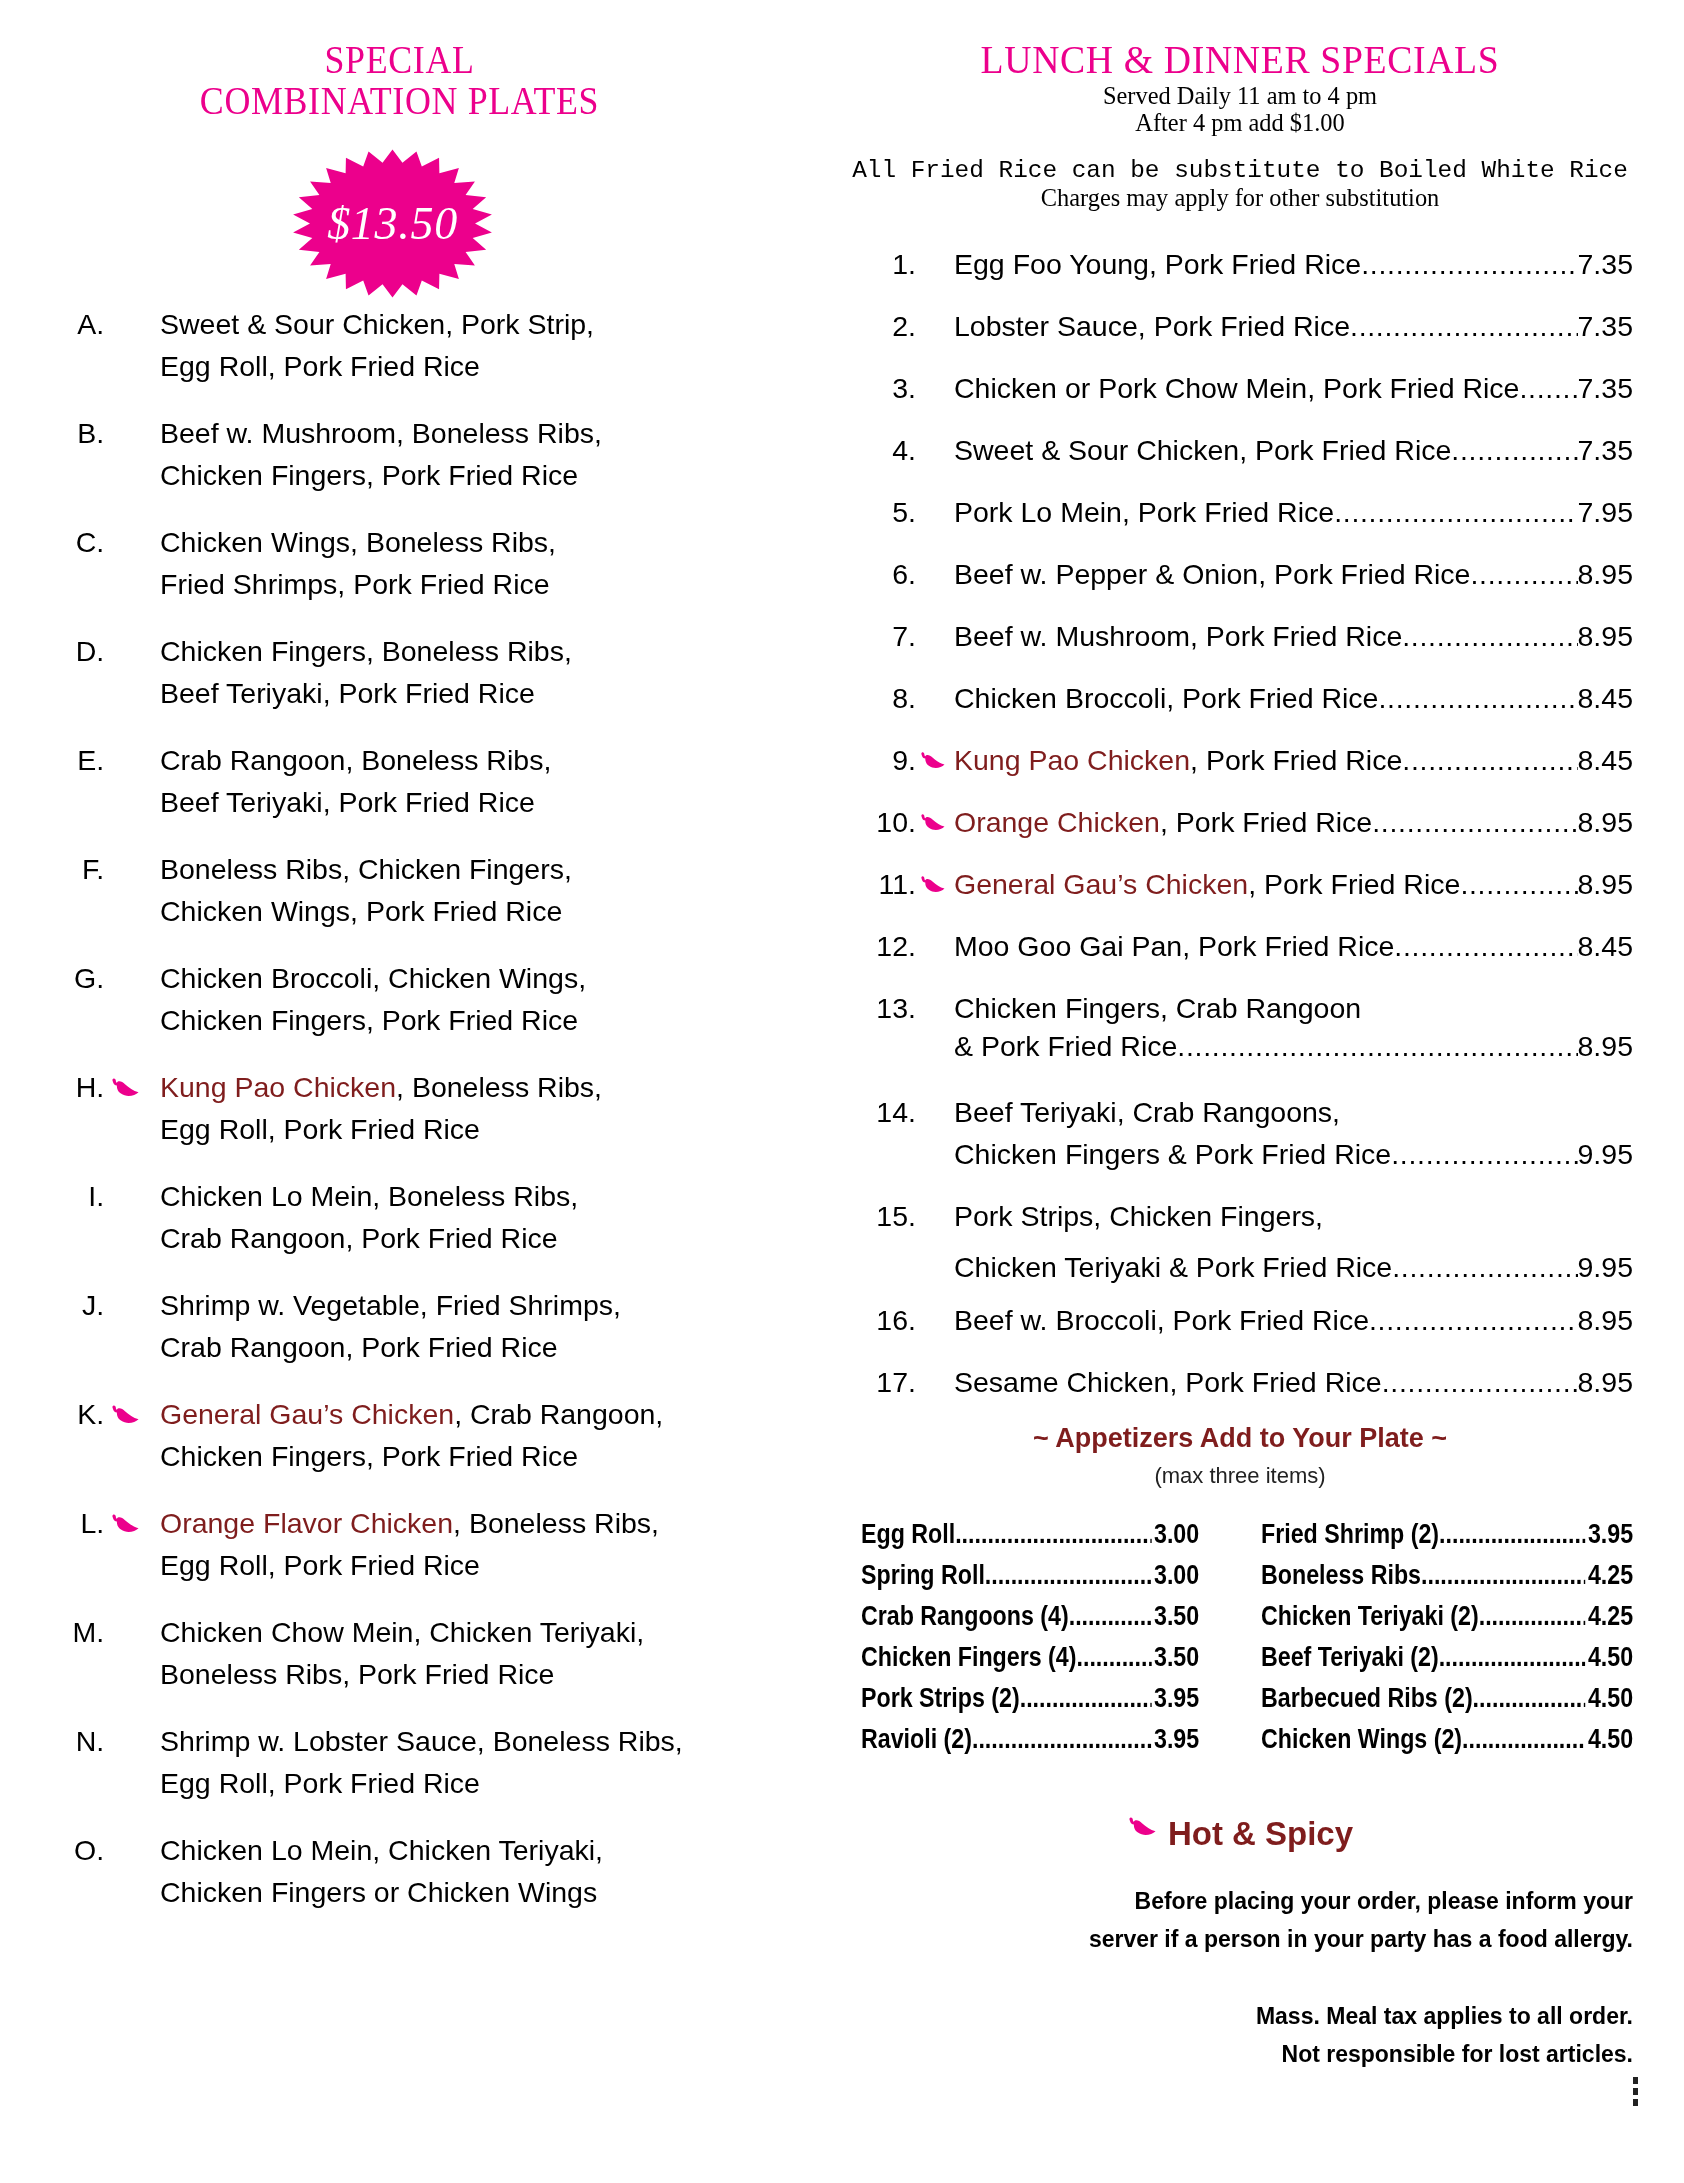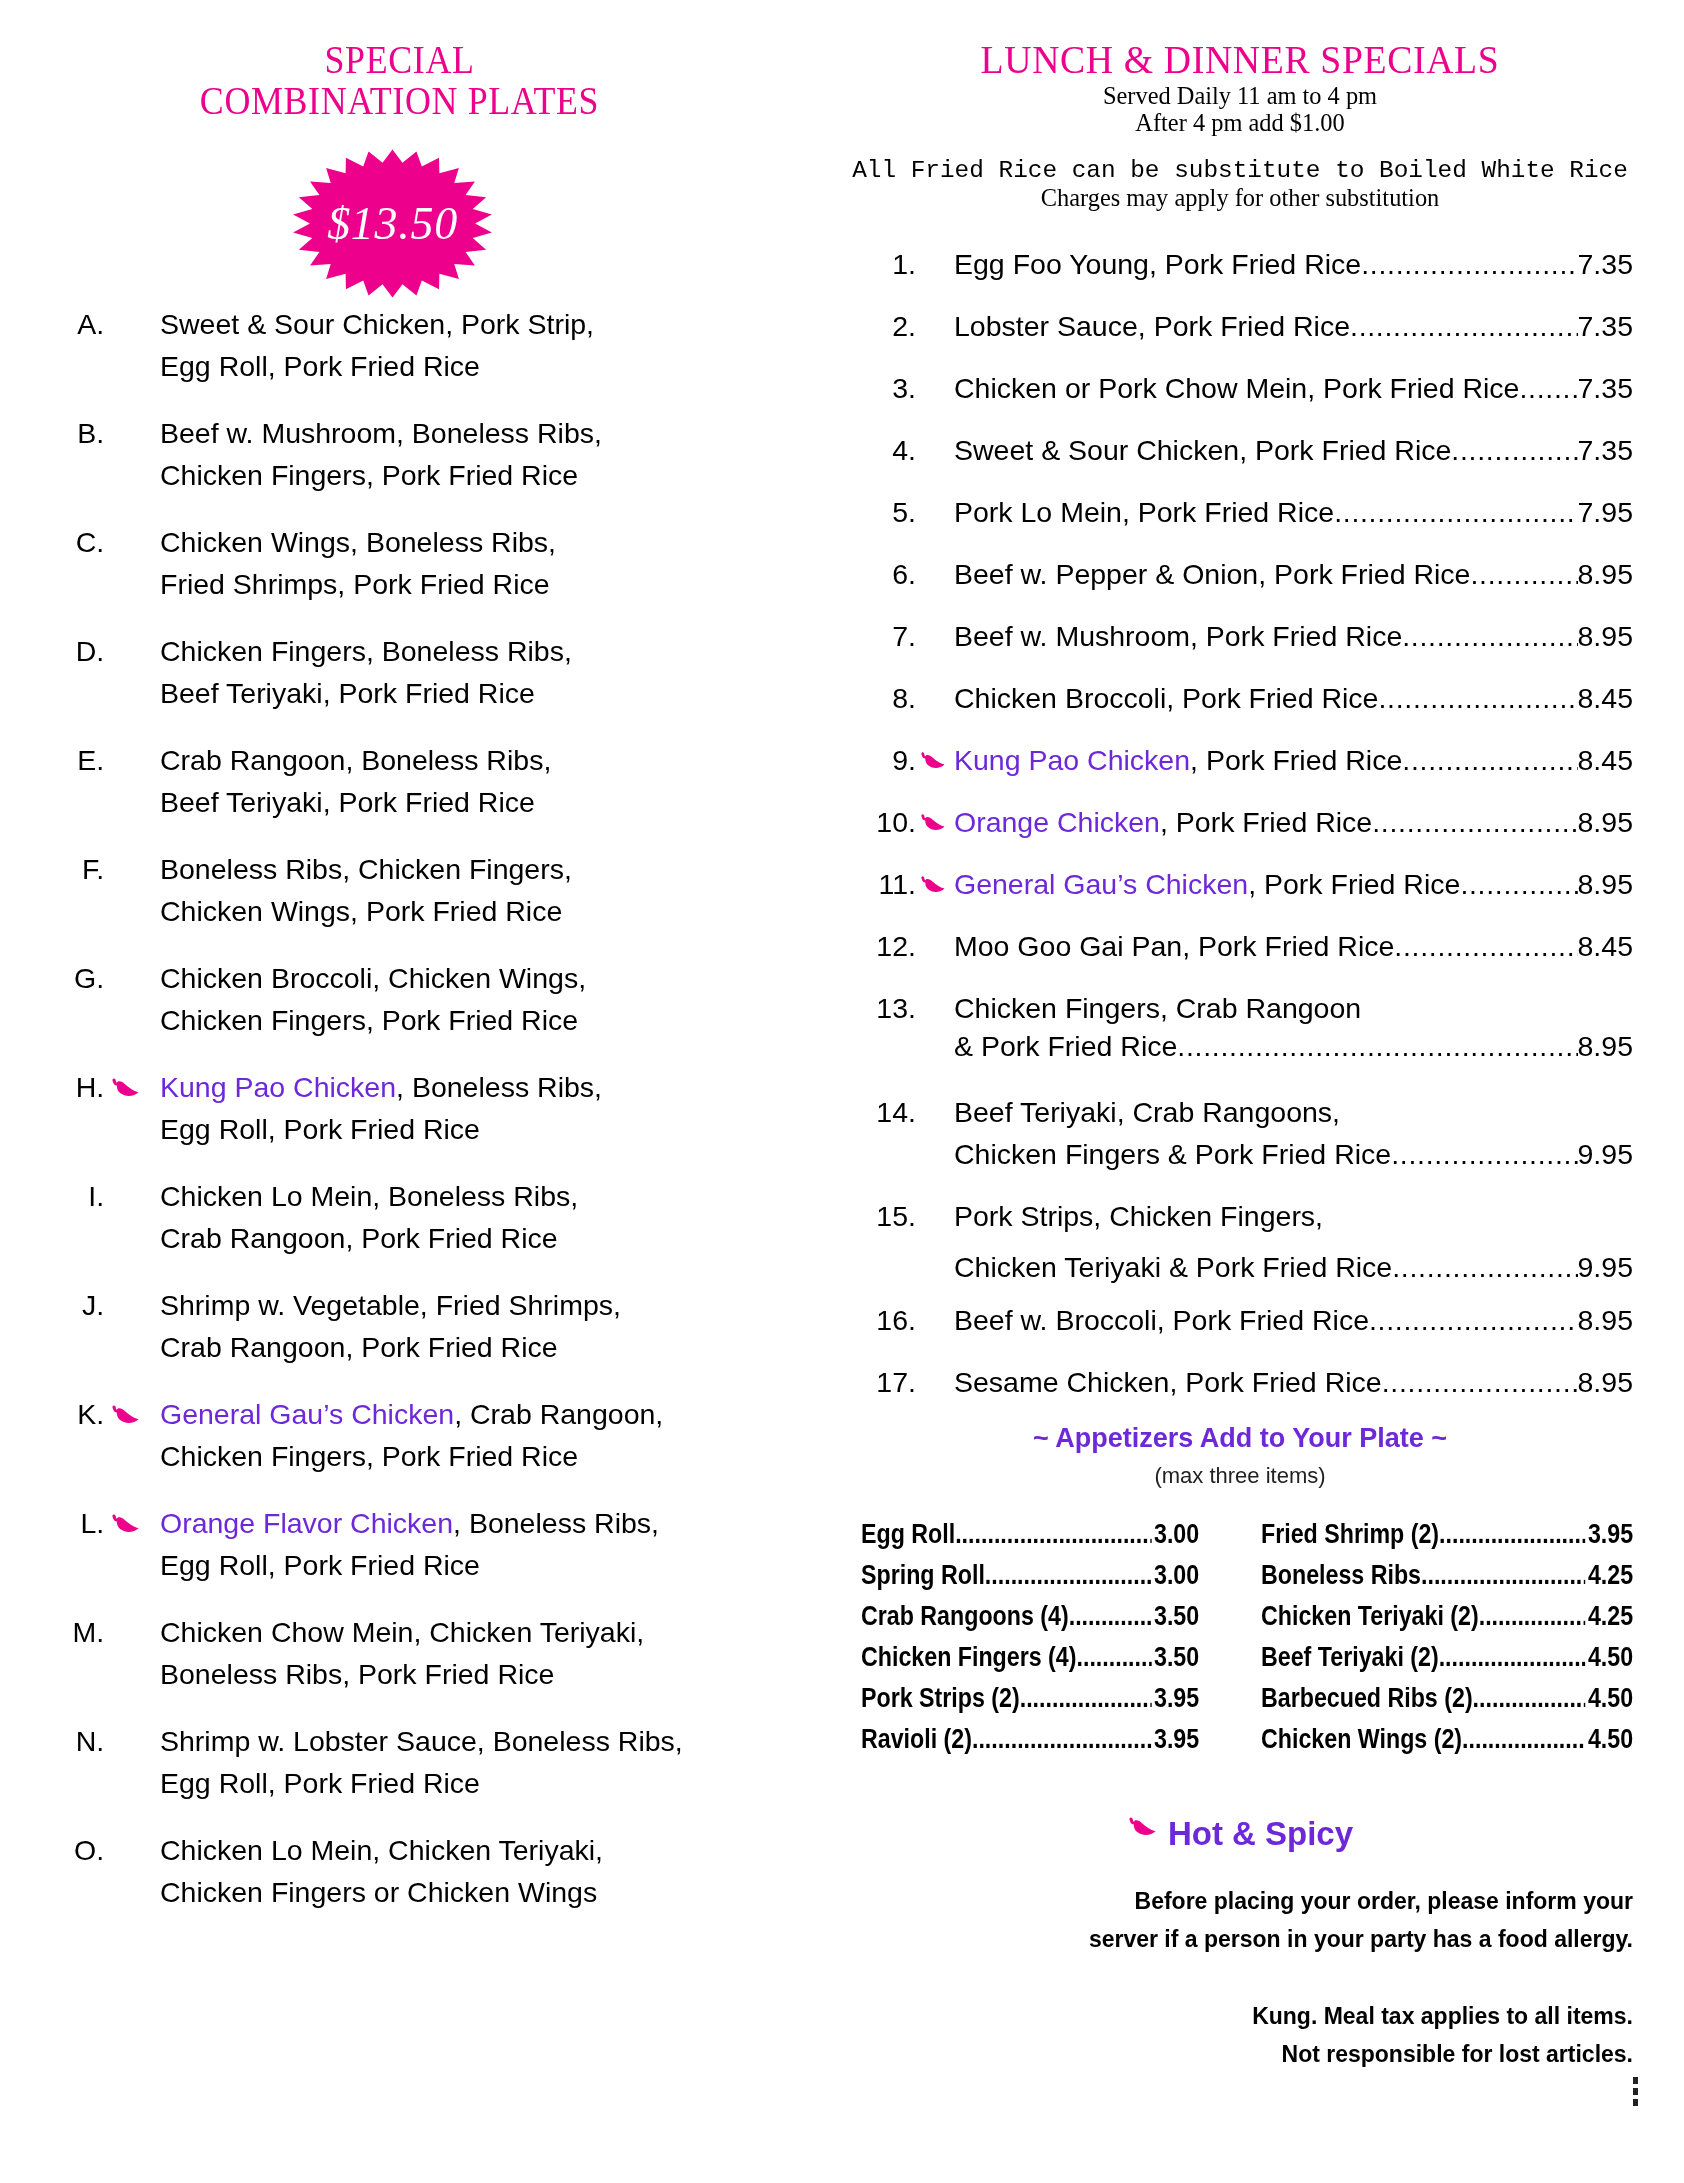--- a/index.html
+++ b/index.html
@@ -1,19 +1,19 @@
 <!DOCTYPE html>
 <html style="font-size:11px"><head>
 <meta charset="utf-8">
 <style>
   * { box-sizing: border-box; margin: 0; padding: 0; }
   html, body { width: 1684px; height: 2183px; background: #ffffff; overflow: hidden; }
   body { position: relative; color: #000; font-family: "Liberation Sans", sans-serif; }
 
-  .pink { color: #6d28d9; }
+  .pink { color: #7f1d1d; }
 
   
   .left-col { position: absolute; left: 0; top: 0; width: 799px; height: 2183px; }
   .serif-title {
     font-family: "Liberation Serif", serif;
     color: #ec008c;
     text-align: center;
     font-weight: normal;
     transform: scaleX(0.92);
   }
@@ -467,21 +467,21 @@
         <use href="#chili"></use>
       </svg>
     <span>Hot &amp; Spicy</span>
   </div>
 
   <div class="notice n1">
     <div>Before placing your order, please inform your</div>
     <div>server if a person in your party has a food allergy.</div>
   </div>
   <div class="notice n2">
-    <div>Kung. Meal tax applies to all items.</div>
+    <div>Mass. Meal tax applies to all order.</div>
     <div>Not responsible for lost articles.</div>
   </div>
 </section>
 
 <div class="edge-mark">
     <span></span>
     <span></span>
     <span></span>
   </div>
 

